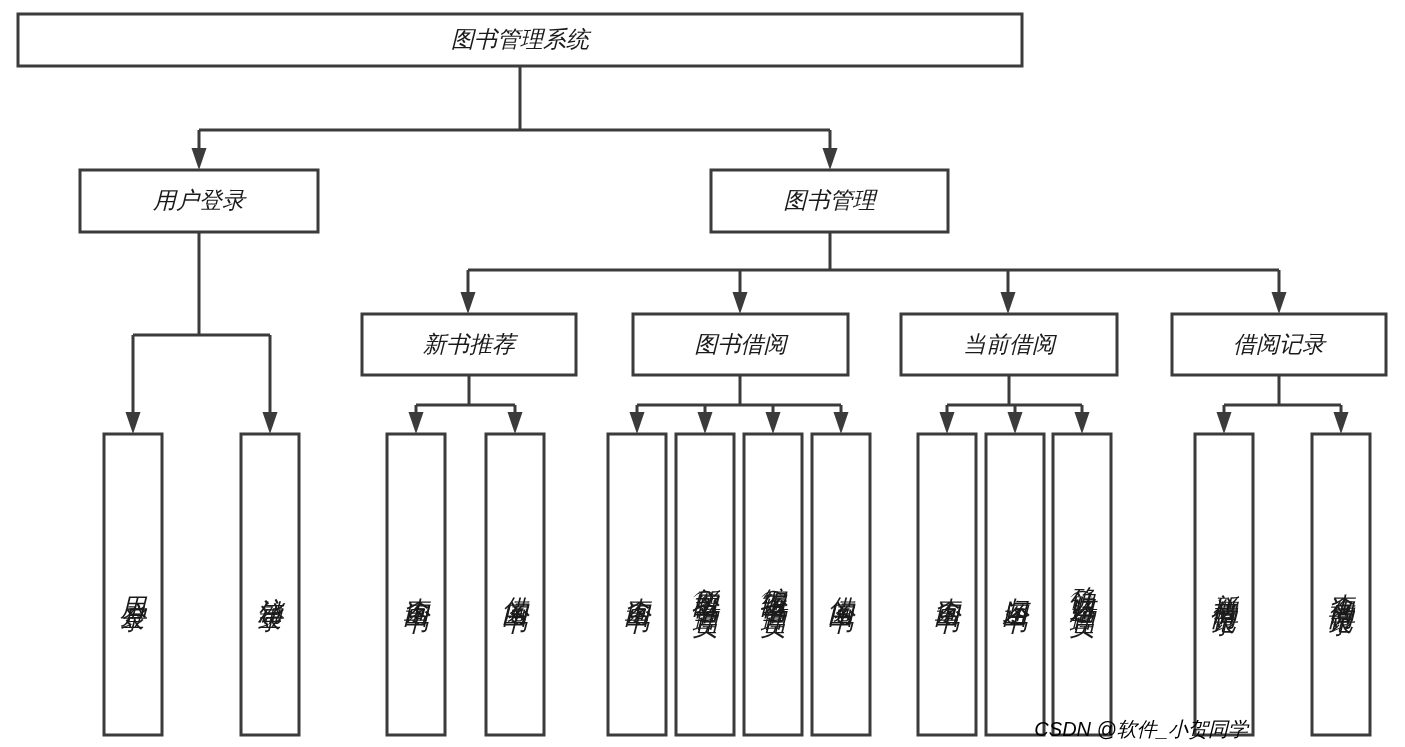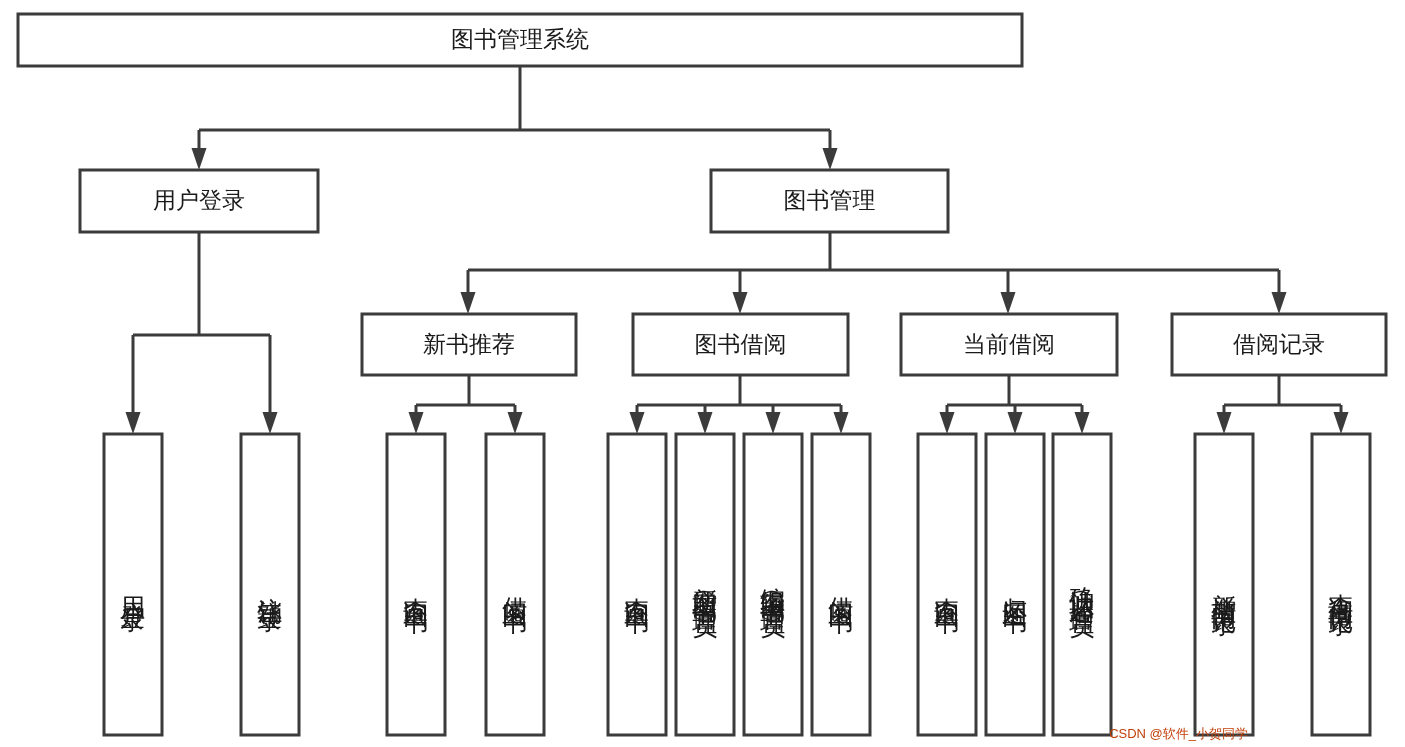--- a/index.html
+++ b/index.html
@@ -11,20 +11,21 @@
     width: 1405px;
     height: 747px;
     font-family: "Liberation Sans", "DejaVu Sans", sans-serif;
     overflow: hidden;
   }
   #diagram-root {
     position: relative;
     width: 1256px;
     height: 747px;
     background: #ffffff;
+    font-style: italic;
   }
   svg.diagram-svg {
     position: absolute;
     left: 0;
     top: 0;
     width: 1405px;
     height: 747px;
   }
   .node-rect {
     fill: #ffffff;
@@ -62,22 +63,22 @@
     display: flex;
     align-items: center;
     justify-content: center;
     pointer-events: none;
   }
   .watermark {
     position: absolute;
     right: 8px;
     bottom: 4px;
     font-family: "Liberation Sans", "DejaVu Sans", sans-serif;
-    font-size: 13px;
-    color: #c2410c;
+    font-size: 20px;
+    color: #000000;
     white-space: nowrap;
   }
 </style>
 </head>
 <body>
 
 <div id="diagram-root">
 
   <svg class="diagram-svg" viewBox="0 0 1405 747" xmlns="http://www.w3.org/2000/svg">
     <g id="connectors-layer">

